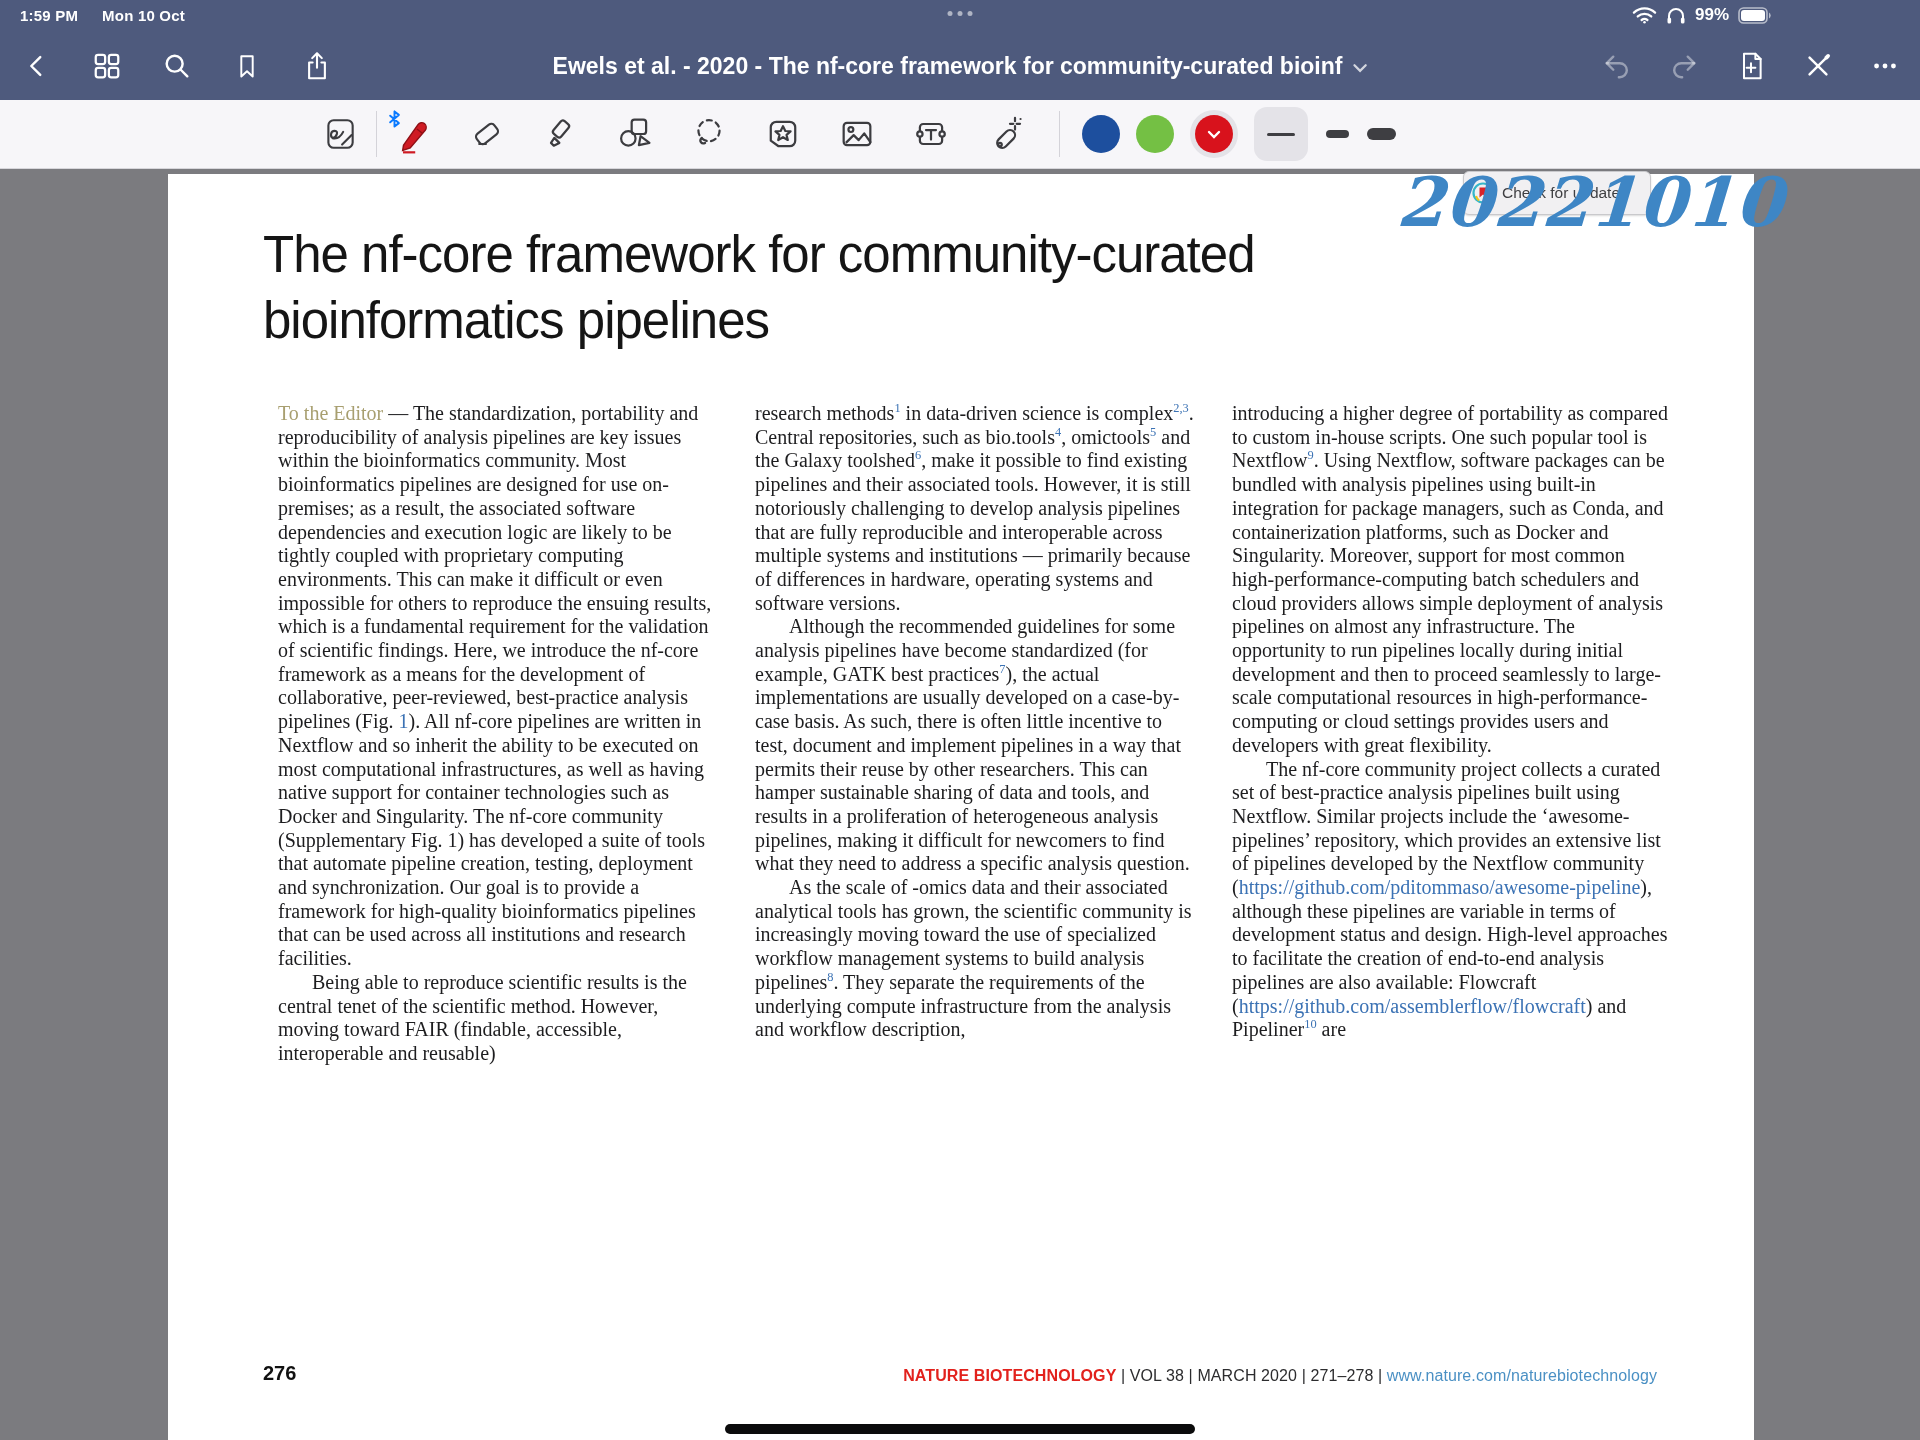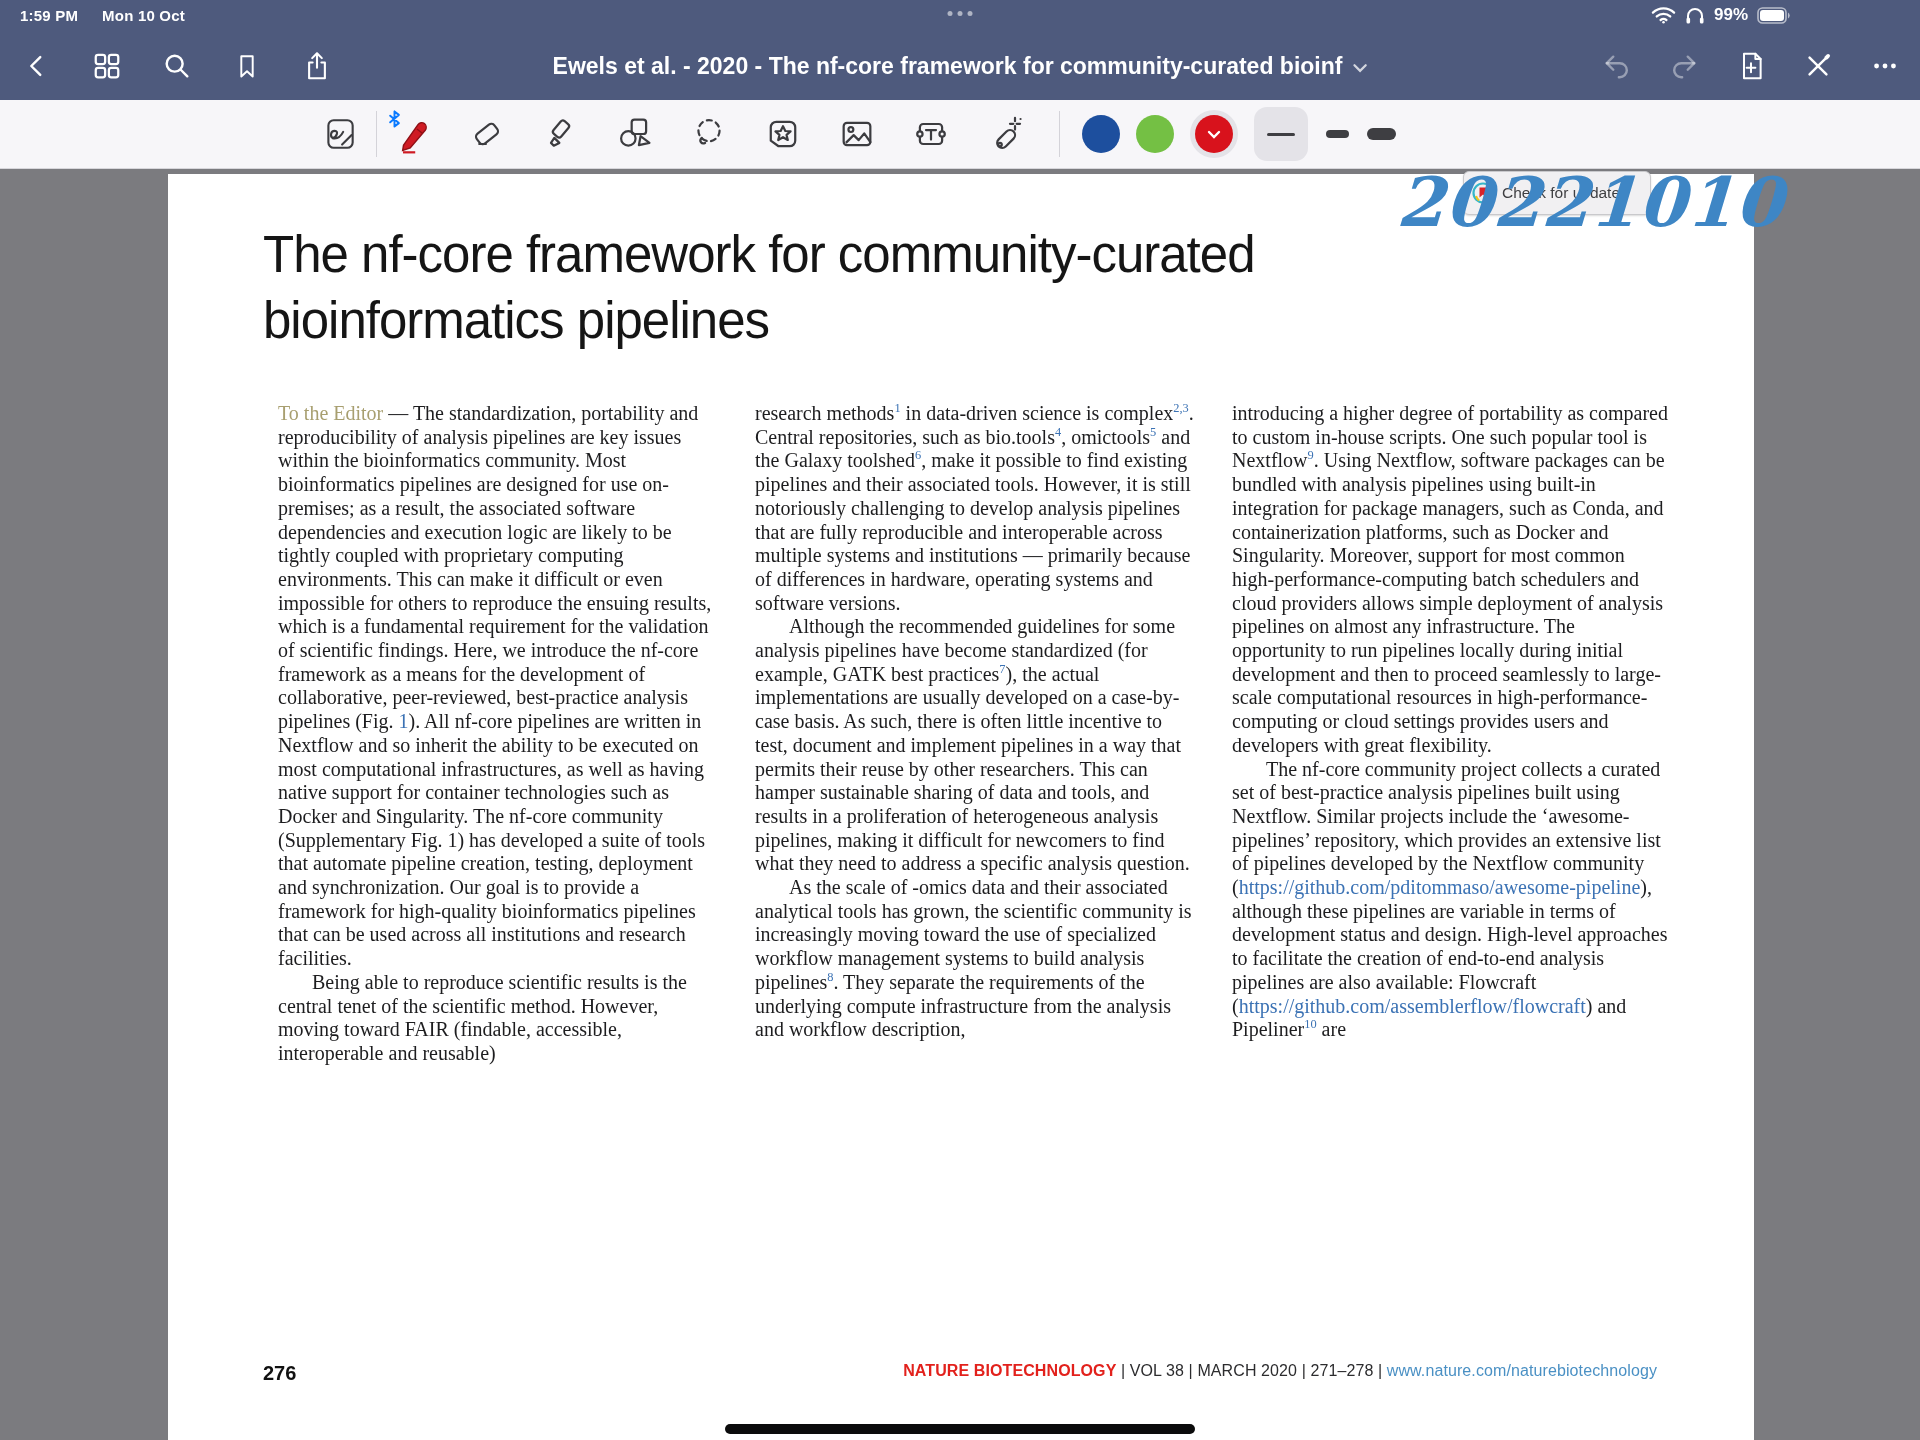--- a/index.html
+++ b/index.html
@@ -8,21 +8,21 @@
   .screen{position:relative;width:1920px;height:1440px;background:var(--canvas-bg);}
 
   
   .topbars{position:absolute;top:0;left:0;right:0;height:100px;background:var(--nav-bg);}
   .statusbar{position:absolute;top:0;left:0;right:0;height:32px;color:#fff;}
   .statusbar .left{position:absolute;left:20px;top:7px;display:flex;gap:24px;
                    font-size:15px;font-weight:700;letter-spacing:.2px;}
   .statusbar .center-dots{position:absolute;left:50%;top:11px;transform:translateX(-50%);
                    display:flex;gap:5px;}
   .statusbar .center-dots i{width:5px;height:5px;border-radius:50%;background:rgba(255,255,255,.55);}
-  .statusbar .right{position:absolute;right:129px;top:5px;display:flex;gap:9px;align-items:center;
+  .statusbar .right{position:absolute;right:148px;top:5px;display:flex;gap:9px;align-items:center;
                    font-size:17px;font-weight:700;}
   .sb-icon{display:inline-flex;align-items:center;}
 
   .navbar{position:absolute;top:32px;left:0;right:0;height:68px;color:#fff;}
   .nav-left{position:absolute;left:20px;top:0;height:68px;display:flex;align-items:center;gap:36px;}
   .nav-right{position:absolute;right:18px;top:0;height:68px;display:flex;align-items:center;gap:33px;}
   .nav-btn{display:flex;align-items:center;justify-content:center;width:34px;height:34px;color:#fff;}
   .nav-btn.dim{color:rgba(255,255,255,.42);}
   .nav-title{position:absolute;left:50%;top:0;height:68px;transform:translateX(-50%);
              display:flex;align-items:center;gap:10px;white-space:nowrap;
@@ -68,21 +68,21 @@
   .columns{position:absolute;left:110px;top:228px;display:flex;gap:37px;}
   .col{width:440px;font-family:"Liberation Serif",serif;font-size:20px;line-height:23.7px;
        color:#1d1d1f;text-align:left;}
   .para{margin:0;}
   .para.indent{text-indent:1.7em;}
   .editor{color:var(--editor-olive);}
   .sup{font-size:.62em;vertical-align:super;line-height:0;color:var(--link-blue);}
   .link{color:var(--link-blue);overflow-wrap:anywhere;}
 
   .page-footer{position:absolute;left:95px;top:1188px;width:1394px;display:flex;
-               justify-content:space-between;align-items:flex-start;}
+               justify-content:space-between;align-items:flex-end;}
   .page-num{font-weight:700;font-size:20px;color:#111;}
   .footer-right{font-size:16px;color:#2c2c2e;letter-spacing:.1px;}
   .footer-brand{color:var(--brand-red);font-weight:700;}
   .footer-url{color:var(--footer-link);}
 
   .home-indicator{position:absolute;left:50%;bottom:6px;transform:translateX(-50%);
                   width:470px;height:10px;border-radius:6px;background:#0b0b0c;}
 
   svg{display:block;}
 </style>

